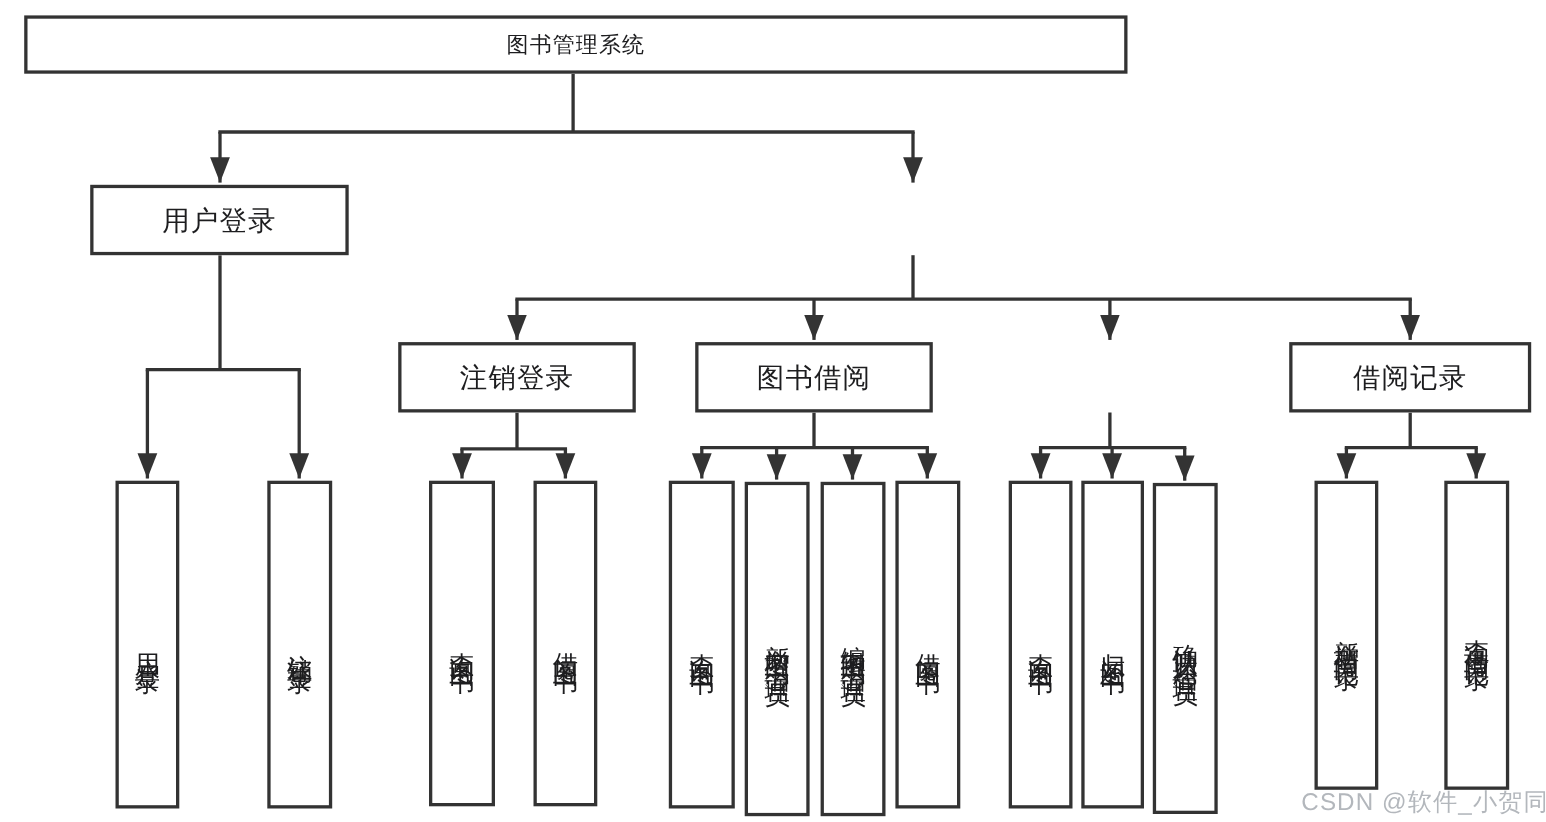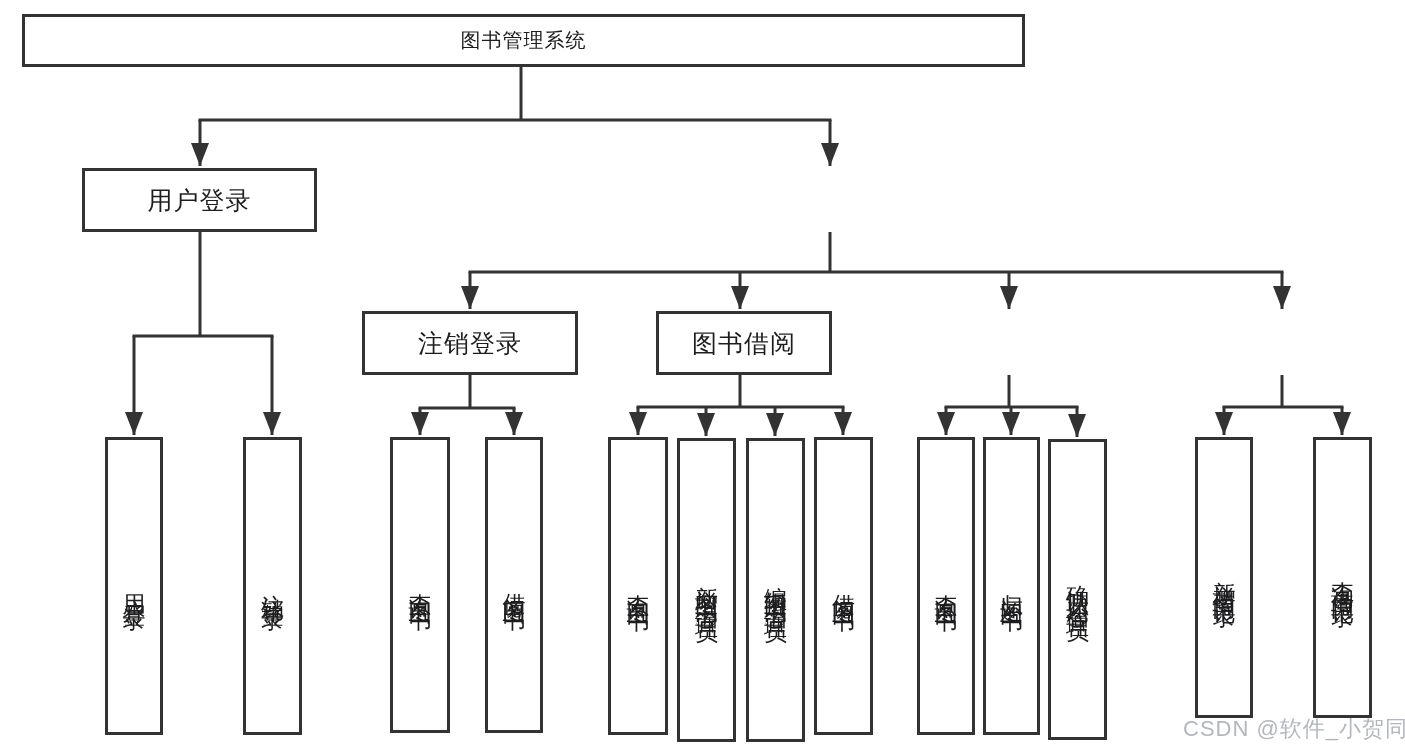--- a/index.html
+++ b/index.html
@@ -118,22 +118,25 @@
     <span class="lbl">图书管理系统</span>
   </div>
 
   <div class="hbox" style="left:82px;top:168px;width:235px;height:64px">
     <span class="lbl">用户登录</span>
   </div>
 
   <div class="hbox" style="left:362px;top:311px;width:216px;height:64px">
     <span class="lbl">注销登录</span>
   </div>
-  <div class="hbox" style="left:656px;top:311px;width:176px;height:64px">
+  <div class="hbox" style="left:632px;top:311px;width:216px;height:64px">
     <span class="lbl">图书借阅</span>
+  </div>
+  <div class="hbox" style="left:1172px;top:311px;width:220px;height:64px">
+    <span class="lbl">借阅记录</span>
   </div>
 
   <div class="vbox" style="left:105px;top:437px;width:58px;height:298px">
     <span class="lbl">用户登录</span>
   </div>
   <div class="vbox" style="left:243px;top:437px;width:59px;height:298px">
     <span class="lbl">注销登录</span>
   </div>
 
   <div class="vbox" style="left:390px;top:437px;width:60px;height:296px">

